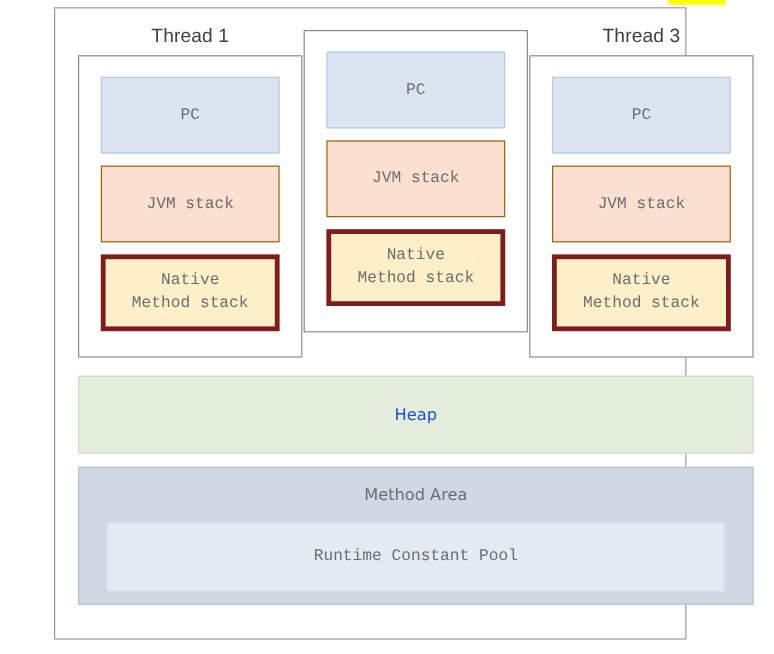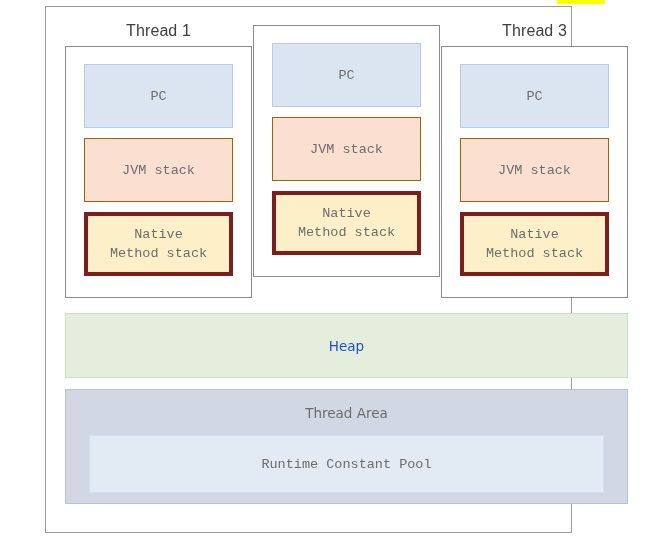--- a/index.html
+++ b/index.html
@@ -192,18 +192,18 @@
             <span>Native</span>
             <span>Method stack</span>
           </div>
         </div>
       </div>
     </div>
 
     <div id="heap-box">Heap</div>
 
     <div id="method-area-box">
-      <div id="method-area-label">Thread Area</div>
+      <div id="method-area-label">Method Area</div>
       <div id="runtime-constant-pool">Runtime Constant Pool</div>
     </div>
 
   </div>
 </div>
 
 </body></html>

